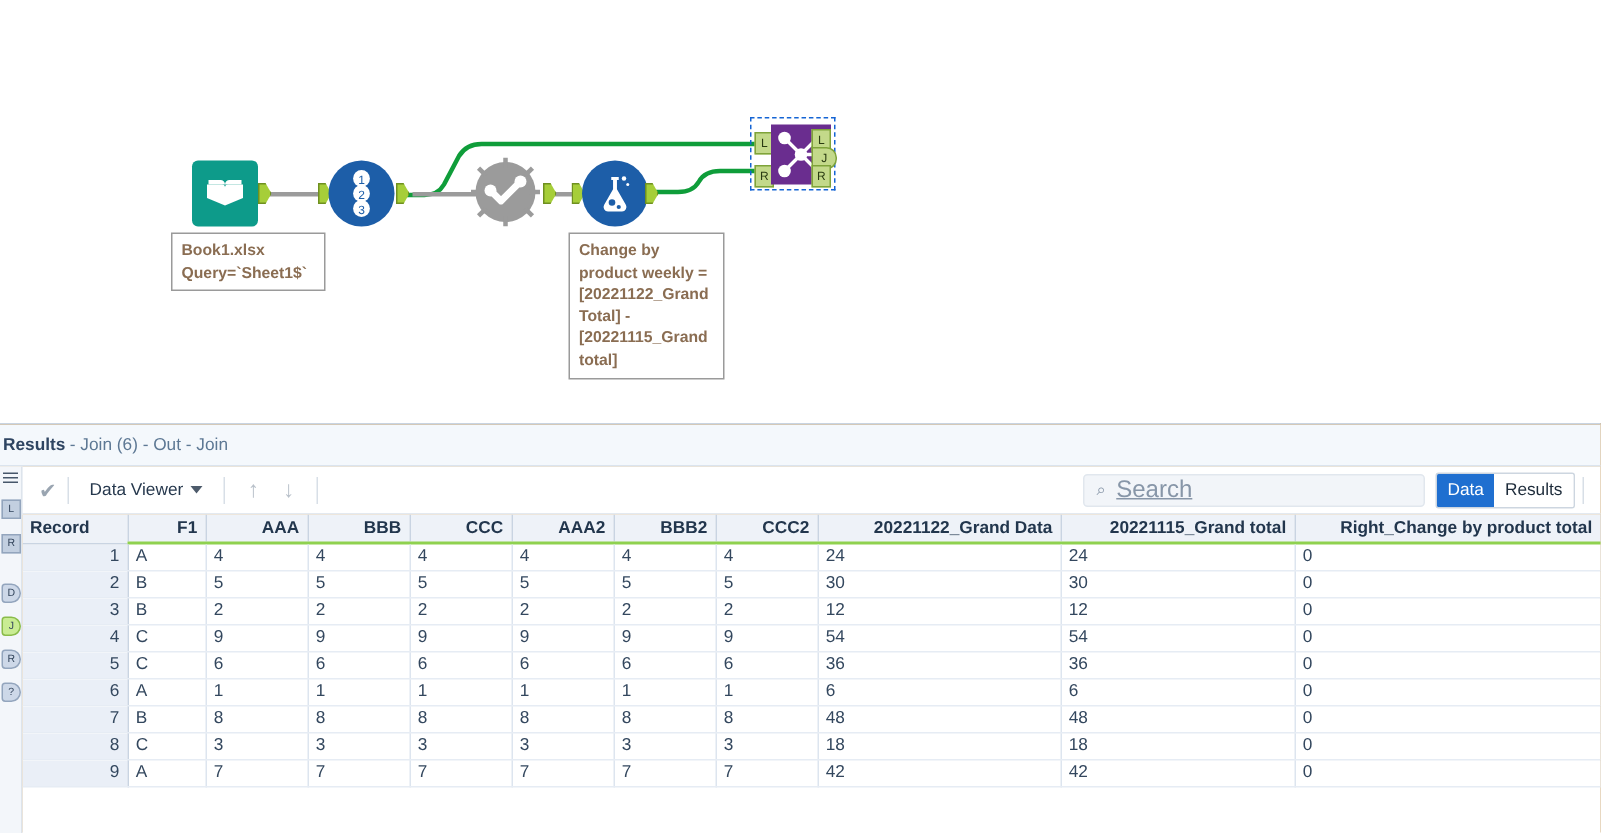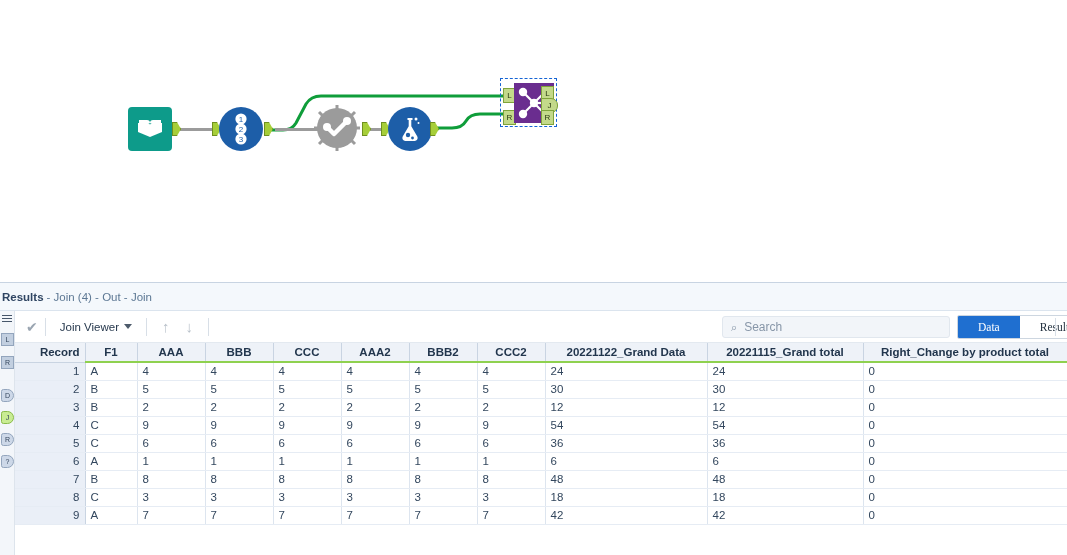--- a/index.html
+++ b/index.html
@@ -150,31 +150,31 @@
   #search-wrap {
     position: absolute; left: 722px; top: 5px;
     width: 228px; height: 22px;
     background: #f2f5f9;
     border: 1px solid #e1e7ee;
     border-radius: 3px;
     display: flex; align-items: center; padding-left: 8px;
     gap: 7px;
   }
   #search-wrap .sicon { color: #8796a8; font-size: 11px; }
-  #search-wrap .stext { color: #8796a8; font-size: 12px; }
+  #search-wrap .stext { color: #8796a8; font-size: 16px; text-decoration: underline; }
 
   #dm-toggle {
     position: absolute; left: 957px; top: 4px;
     display: flex; height: 24px;
     border: 1px solid #cdd6e0;
     border-radius: 2px; overflow: hidden;
   }
   #dm-toggle div {
-    font-size: 11.5px; padding: 0 20px;
-    display: flex; align-items: center; font-family: Liberation Serif, serif;
+    font-size: 11.5px; padding: 0 7px;
+    display: flex; align-items: center;
   }
   .dm-on { background: #1f6fd0; color: #ffffff; }
   .dm-off { background: #ffffff; color: #1d2b3a; }
   .tb-sep-r { position: absolute; left: 1055px; top: 7px; width: 1px; height: 18px; background: #d8dfe7; }
 
   
   #rail {
     position: absolute; left: 0; top: 28px;
     width: 15px; height: 245px;
     background: #f3f6fa;
@@ -202,31 +202,31 @@
     position: absolute; left: 15px; top: 60px;
     width: 1052px; height: 213px;
     overflow: hidden;
     background: #ffffff;
   }
   table { border-collapse: collapse; width: 100%; font-size: 11.5px; table-layout: fixed; }
   thead th {
     background: #eef2f8;
     color: #22364d;
     font-weight: bold;
-    text-align: center;
+    text-align: right;
     padding: 3px 5px;
     height: 19px;
     border-right: 1px solid #c9d4e2;
     border-bottom: 2px solid #8fd14f;
     white-space: nowrap;
     overflow: hidden;
   }
   thead th.rec {
     border-bottom: 1px solid #c9d4e2;
-    text-align: right;
+    text-align: left;
   }
   tbody td {
     padding: 2px 5px;
     height: 18px;
     border-right: 1px solid #dde5ef;
     border-bottom: 1px solid #e6ecf4;
     color: #33475e;
     background: #ffffff;
     white-space: nowrap;
     overflow: hidden;
@@ -338,34 +338,42 @@
         <circle cx="7" cy="29" r="4.2" fill="#ffffff"></circle>
         <circle cx="29" cy="29" r="3.2" fill="#ffffff"></circle>
         <circle cx="32" cy="18" r="3" fill="#ffffff"></circle>
       </svg>
     </div>
   </div>
   <div class="anchor-lbl" style="left:541px; top:86px;">L</div>
   <div class="anchor-out-j" style="left:541px; top:98px;">J</div>
   <div class="anchor-lbl" style="left:541px; top:110px;">R</div>
 
+  <div class="anno" style="left:114px; top:155px; width:103px;">Book1.xlsx
+Query=`Sheet1$`</div>
+  <div class="anno" style="left:379px; top:155px; width:104px; height:98px;">Change by
+product weekly =
+[20221122_Grand
+Total] -
+[20221115_Grand
+total]</div>
 </div>
 
 <div id="results">
 
   <div id="results-title">
     <span class="strong">Results</span>
-    <span class="sub">- Join (4) - Out - Join</span>
+    <span class="sub">- Join (6) - Out - Join</span>
   </div>
 
   <div id="toolbar">
     <span class="check">✔</span>
     <div class="tb-sep"></div>
     <div class="tb-item">
-      <span>Join Viewer</span>
+      <span>Data Viewer</span>
       <span class="caret"></span>
     </div>
     <div class="tb-sep"></div>
     <span class="arrow-btn">↑</span>
     <span class="arrow-btn">↓</span>
     <div class="tb-sep"></div>
 
     <div id="search-wrap">
       <span class="sicon">⌕</span>
       <span class="stext">Search</span>

